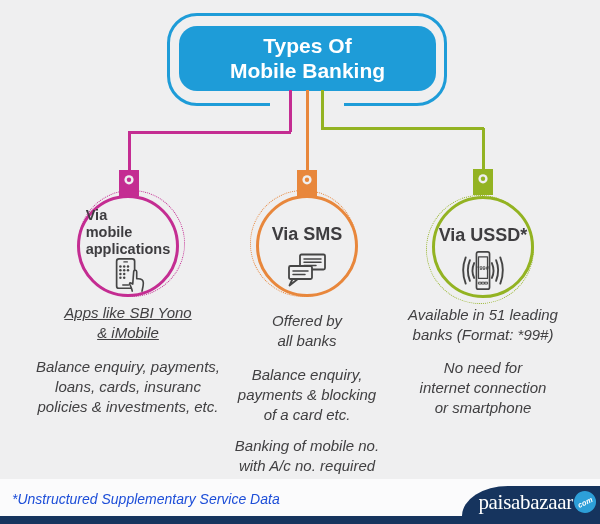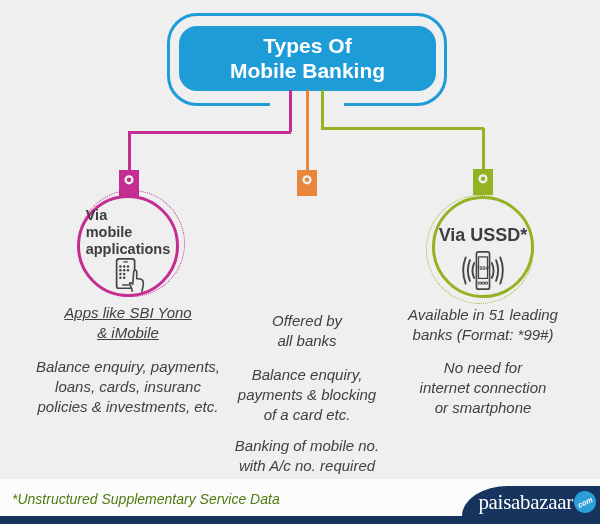--- a/index.html
+++ b/index.html
@@ -55,21 +55,21 @@
   
   .note {
     position:absolute; font-style:italic; font-size:15px; line-height:1.34;
     color:#414042; text-align:center; white-space:pre-line;
   }
 
   
   .footer-band { left:0; top:479px; width:600px; height:37px; background:#fbfbfc; }
   .footer-bar  { left:0; top:516px; width:600px; height:8px; background:var(--c-navy,#16345e); }
   .footnote {
-    left:12px; top:491px; font-style:italic; font-size:14px; color:#4d7c0f;
+    left:12px; top:491px; font-style:italic; font-size:14px; color:#1d4ed8;
   }
   .brand-block {
     left:462px; top:486px; width:138px; height:38px;
     background:var(--c-navy,#16345e);
     border-top-left-radius:46px 30px;
     display:flex; align-items:center; justify-content:flex-end;
     padding:0 4px 6px 0;
   }
   .brand-text {
     font-family:"Liberation Serif", serif; font-size:21px; color:#fff;
@@ -137,20 +137,35 @@
           <circle cx="12" cy="18" r="1.3"></circle>
             <circle cx="16" cy="18" r="1.3"></circle>
           <circle cx="12" cy="22" r="1.3"></circle>
             <circle cx="16" cy="22" r="1.3"></circle>
         </g>
         <path fill="#efeff0" stroke-width="1.7" d="M24.5 36c-.3-2.5-1.5-4.2-2-6-1.5-1.8-.9-3 .5-2.6l2 1.2 1-13.1c0-2.1 3.2-2.1 3.2 0v7.5h1.4c3.4 0 5.6 1.4 5.6 4.5 0 3-0.8 5.8-1.4 8.5"></path>
       </svg>
     </div>
   </div>
 
+  <div class="circle c1 ring-orange" style="left:256px;top:195px;">
+    <div class="circle-label label-lg">Via SMS</div>
+    <div class="icon-holder" style="margin-top:7px;">
+      <svg width="46" height="36" viewBox="0 0 46 36" stroke="#454545" fill="none" stroke-linecap="round" stroke-linejoin="round">
+        <rect x="16" y="2.5" width="25" height="15" rx="1.5" fill="#efeff0" stroke-width="1.8"></rect>
+        <line x1="20" y1="7" x2="37" y2="7" stroke-width="1.5"></line>
+        <line x1="20" y1="10.3" x2="37" y2="10.3" stroke-width="1.5"></line>
+        <line x1="20" y1="13.6" x2="32" y2="13.6" stroke-width="1.5"></line>
+        <path d="M8.5 27 5.5 33.5 13.5 27.2" fill="#efeff0" stroke-width="1.8"></path>
+        <rect x="5" y="14" width="23" height="13" rx="1.5" fill="#efeff0" stroke-width="1.8"></rect>
+        <line x1="9" y1="19" x2="24" y2="19" stroke-width="1.5"></line>
+        <line x1="9" y1="22.5" x2="21" y2="22.5" stroke-width="1.5"></line>
+      </svg>
+    </div>
+  </div>
 
   <div class="circle c2 ring-green" style="left:432px;top:196px;">
     <div class="circle-label label-lg">Via USSD*</div>
     <div class="icon-holder" style="margin-top:3px;">
       <svg width="62" height="43" viewBox="0 0 66 46" stroke="#454545" fill="none" stroke-linecap="round" stroke-linejoin="round">
         <path d="M23.5 15 Q20 23 23.5 31" stroke-width="2"></path>
         <path d="M19 12 Q14.5 23 19 34" stroke-width="2"></path>
         <path d="M14.5 9 Q9 23 14.5 37" stroke-width="2"></path>
         <path d="M42.5 15 Q46 23 42.5 31" stroke-width="2"></path>
         <path d="M47 12 Q51.5 23 47 34" stroke-width="2"></path>

